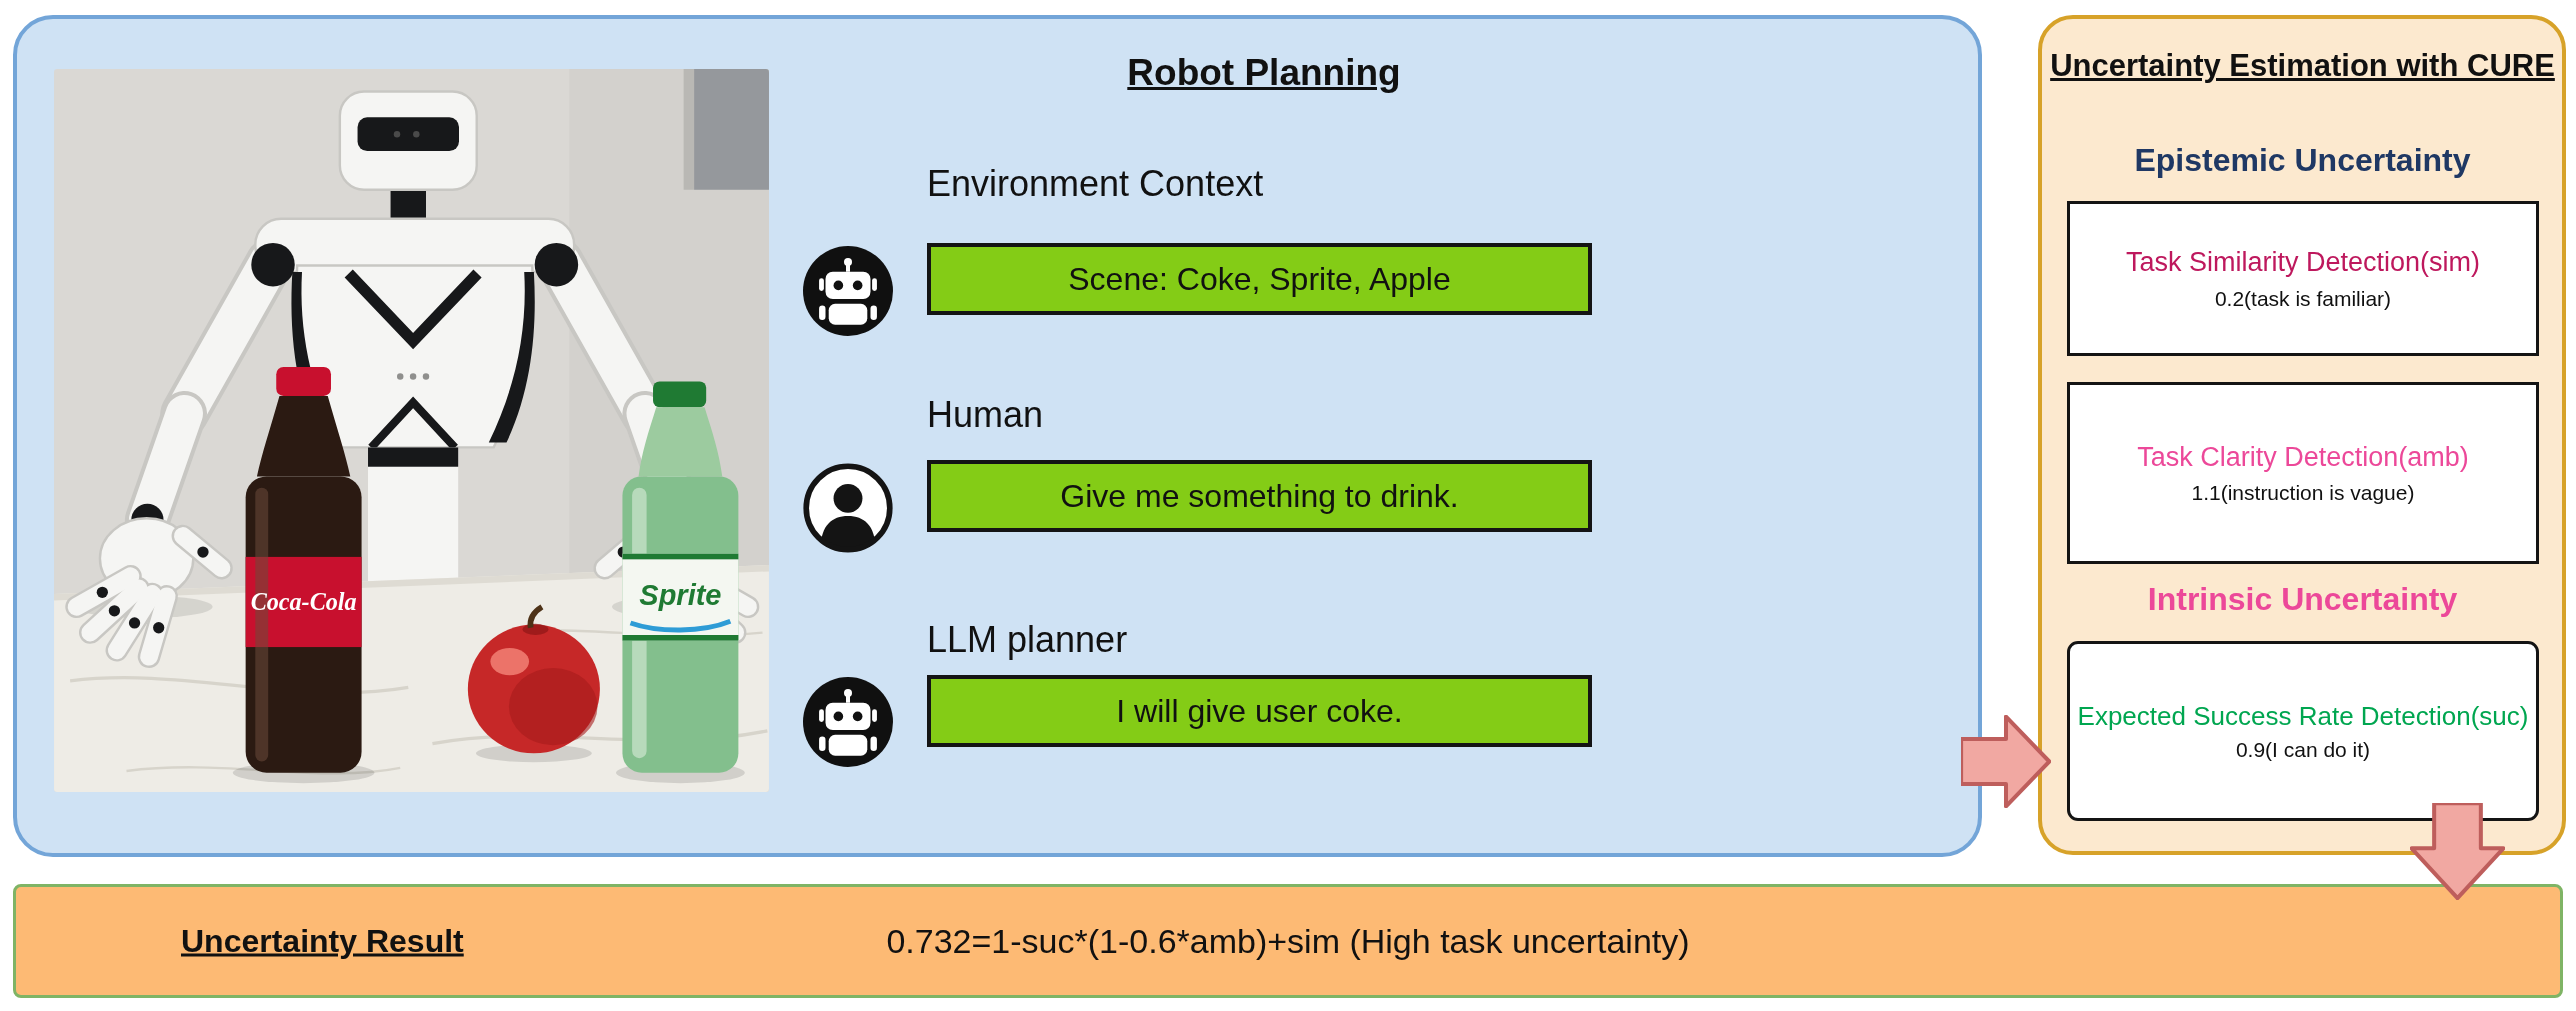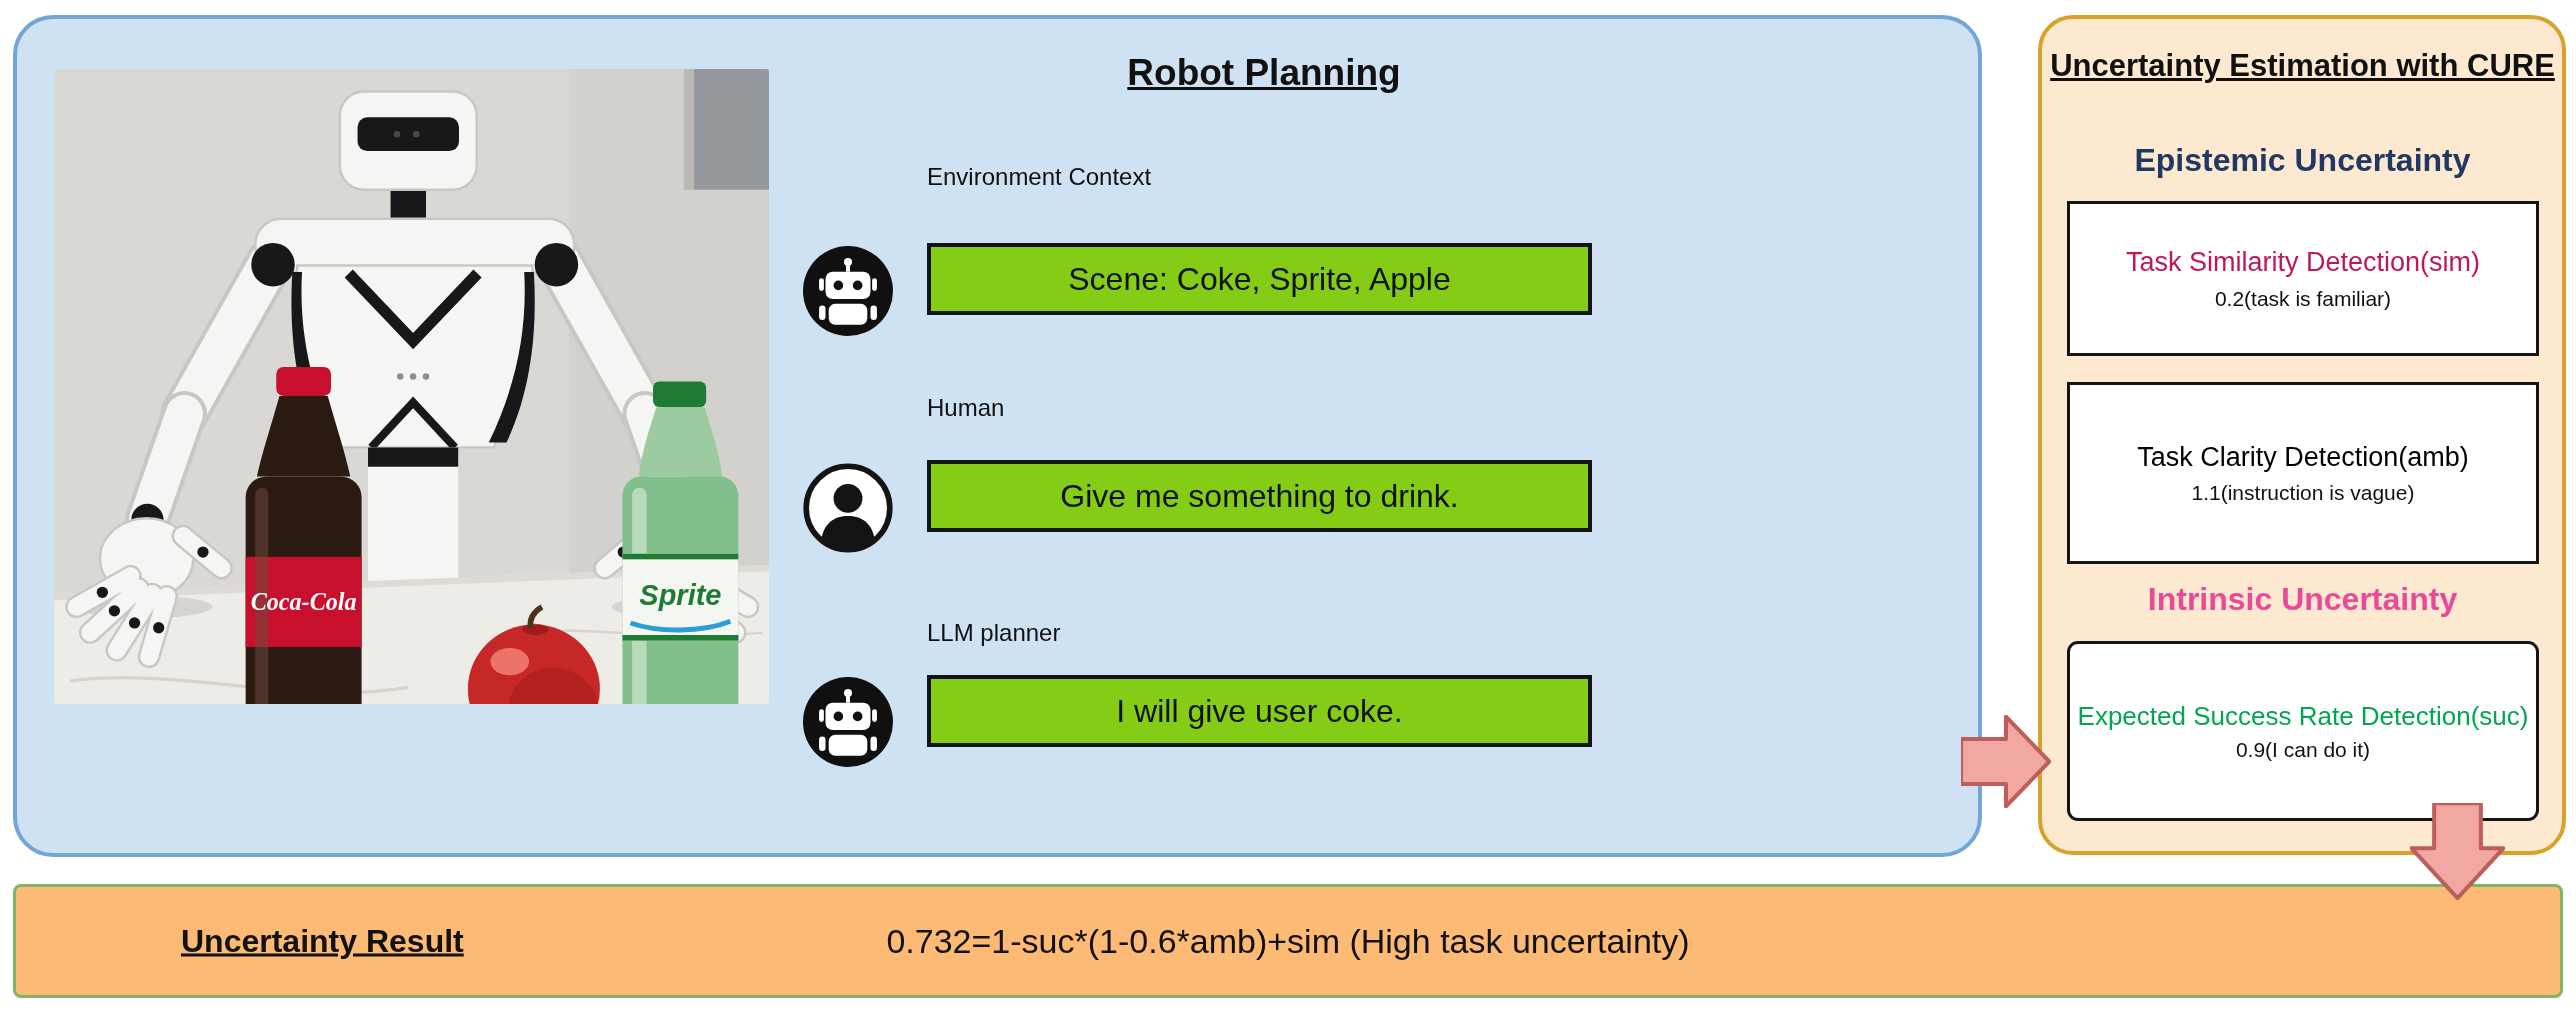--- a/index.html
+++ b/index.html
@@ -3,24 +3,24 @@
 <meta charset="utf-8">
 <style>
   html,body{margin:0;padding:0;background:#ffffff;}
   body{width:2576px;height:1011px;font-family:"Liberation Sans",sans-serif;color:#111;}
   .canvas{position:relative;width:2576px;height:1011px;background:#fff;overflow:hidden;}
   .panel{position:absolute;box-sizing:border-box;}
   .blue-panel{left:13px;top:14.5px;width:1969px;height:842px;background:#CFE2F4;border:4px solid #73A5D8;border-radius:40px;z-index:1;}
   .orange-panel{left:2038px;top:14.5px;width:528px;height:840px;background:#FCE9CF;border:4px solid #D7A229;border-radius:35px;z-index:1;}
   .result-bar{left:13px;top:884px;width:2550px;height:114px;background:#fdba74;border:3.2px solid #7FB465;border-radius:8px;z-index:1;}
 
-  .photo{position:absolute;left:54px;top:69px;width:715px;height:635px;z-index:2;border-radius:3.2px;overflow:hidden;}
+  .photo{position:absolute;left:54px;top:69px;width:715px;height:723px;z-index:2;border-radius:3.2px;overflow:hidden;}
 
   .left-title{position:absolute;left:934px;top:52px;width:660px;text-align:center;font-size:37px;font-weight:bold;text-decoration:underline;z-index:2;}
-  .row-label{position:absolute;left:927px;font-size:24px;z-index:2;text-align:right;}
+  .row-label{position:absolute;left:927px;font-size:36px;z-index:2;text-align:right;}
   #row-label-0{top:163px}
   #row-label-1{top:394px}
   #row-label-2{top:619px}
 
   .msg-box{position:absolute;left:927px;width:665px;height:72px;background:#84cc16;border:4px solid #141414;box-sizing:border-box;
            display:flex;align-items:center;justify-content:center;font-size:32px;z-index:2;}
   #msg-box-0{top:243px}
   #msg-box-1{top:460px}
   #msg-box-2{top:675px}
 
@@ -271,21 +271,21 @@
 
   <div class="right-title">Uncertainty Estimation with CURE</div>
   <div class="section-heading" id="epistemic-heading">Epistemic Uncertainty</div>
 
   <div class="ubox" id="ubox-0">
     <div class="t" style="color: #be185d;">Task Similarity Detection(sim)</div>
     <div class="v">0.2(task is familiar)</div>
   </div>
 
   <div class="ubox" id="ubox-1">
-    <div class="t" style="color: #000000;">Task Clarity Detection(amb)</div>
+    <div class="t" style="color: #ec4899;">Task Clarity Detection(amb)</div>
     <div class="v">1.1(instruction is vague)</div>
   </div>
 
   <div class="section-heading" id="intrinsic-heading">Intrinsic Uncertainty</div>
 
   <div class="ubox" id="ubox-2">
     <div class="t" style="color: rgb(0, 166, 80);">Expected Success Rate Detection(suc)</div>
     <div class="v">0.9(I can do it)</div>
   </div>
 

